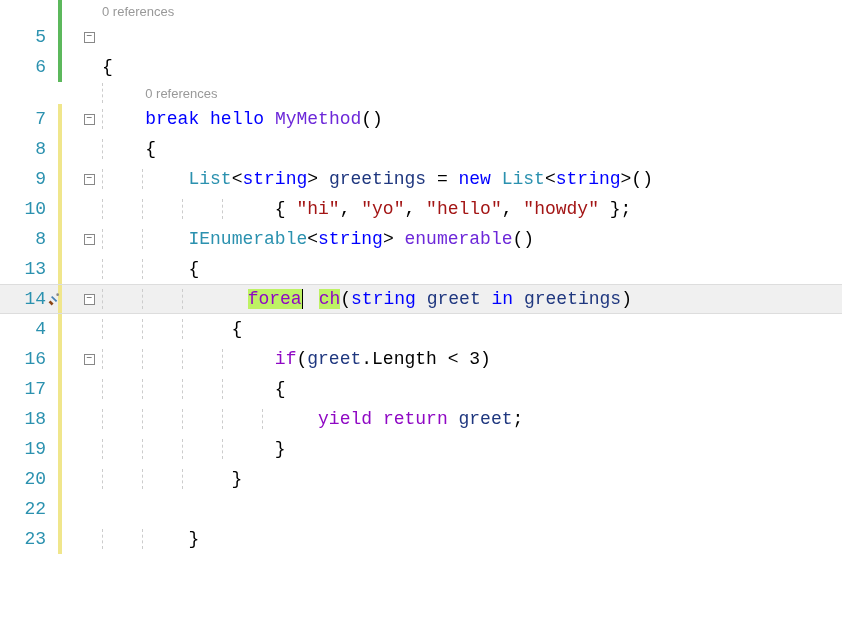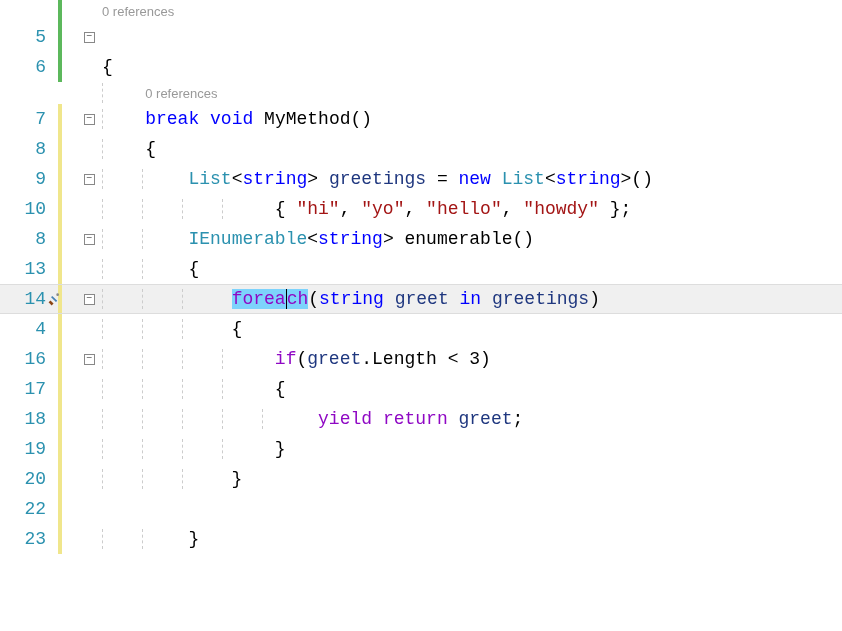--- a/index.html
+++ b/index.html
@@ -16,24 +16,24 @@
     .glyph-margin { width: 18px; height: 100%; display: flex; align-items: center; justify-content: center; position: relative; }
     .fold-gutter { width: 18px; height: 100%; display: flex; align-items: center; justify-content: center; }
     .fold-icon { width: 11px; height: 11px; border: 1px solid #888; background: #fff; display: flex; align-items: center; justify-content: center; font-size: 10px; line-height: 1; color: #555; cursor: pointer; }
     .code-content { flex: 1; white-space: pre; position: relative; padding-left: 4px; }
     .codelens-text { color: #999; font-size: 13px; font-family: 'Segoe UI', sans-serif; }
     .kw-blue { color: #0000ff; }
     .kw-type { color: #2b91af; }
     .kw-purple { color: #8f08c4; }
     .str { color: #a31515; }
     .ident { color: #1f377f; }
-    .method { color: #000000; }
+    .method { color: #6d28d9; }
     .punct { color: #000; }
     .current-line { background: #f0f0f0; border-top: 1px solid #ddd; border-bottom: 1px solid #ddd; align-items: center; }
-    .highlight-word { background: #7dd3fc; }
+    .highlight-word { background: #bef264; margin-left: 16px; }
     .cursor-line { display: inline-block; width: 1px; height: 20px; background: #000; vertical-align: middle; }
     .indent-guide { position: absolute; top: 0; bottom: 0; border-left: 1px dashed #ccc; }
     .screwdriver-icon { width: 14px; height: 14px; position: absolute; left: -14px; }
   </style>
 </head>
 <body>
 
 <div class="editor" id="editor-root">
     <div class="line codelens">
       <span class="line-number"></span>
@@ -64,21 +64,21 @@
       <span class="fold-gutter"></span>
       <span class="code-content"><span class="indent-guide" style="left:4px"></span>&nbsp;&nbsp;&nbsp;&nbsp;<span class="codelens-text">0 references</span></span>
     </div>
     <div class="line">
     <span class="line-number">7</span>
     <span class="margin-indicator margin-yellow"></span>
     <span class="glyph-margin"></span>
     <span class="fold-gutter">
         <span class="fold-icon">−</span>
       </span>
-    <span class="code-content"><span class="indent-guide" style="left:4px"></span><span>&nbsp;&nbsp;&nbsp;&nbsp;</span><span class="kw-blue">break</span><span>&nbsp;</span><span class="kw-blue">void</span><span>&nbsp;</span><span class="method">MyMethod</span><span class="punct">()</span></span>
+    <span class="code-content"><span class="indent-guide" style="left:4px"></span><span>&nbsp;&nbsp;&nbsp;&nbsp;</span><span class="kw-blue">break</span><span>&nbsp;</span><span class="kw-blue">hello</span><span>&nbsp;</span><span class="method">MyMethod</span><span class="punct">()</span></span>
   </div>
     <div class="line">
     <span class="line-number">8</span>
     <span class="margin-indicator margin-yellow"></span>
     <span class="glyph-margin"></span>
     <span class="fold-gutter"></span>
     <span class="code-content"><span class="indent-guide" style="left:4px"></span><span class="punct">&nbsp;&nbsp;&nbsp;&nbsp;{</span></span>
   </div>
     <div class="line">
     <span class="line-number">9</span>

